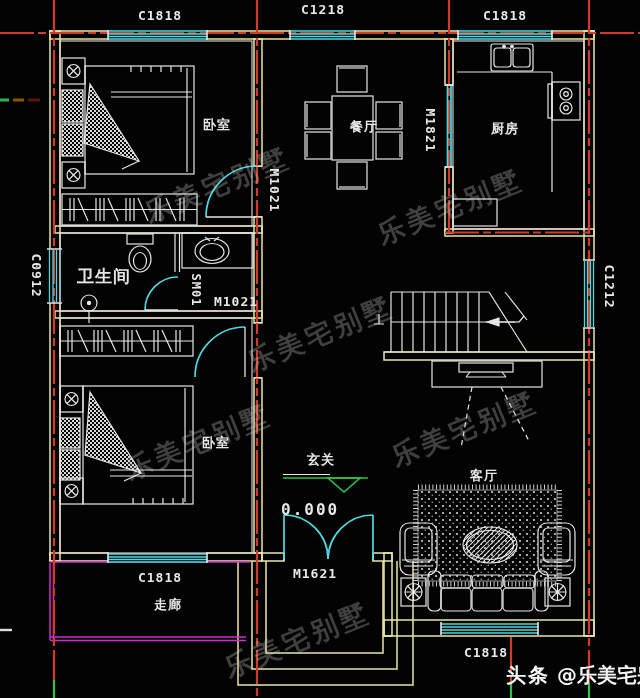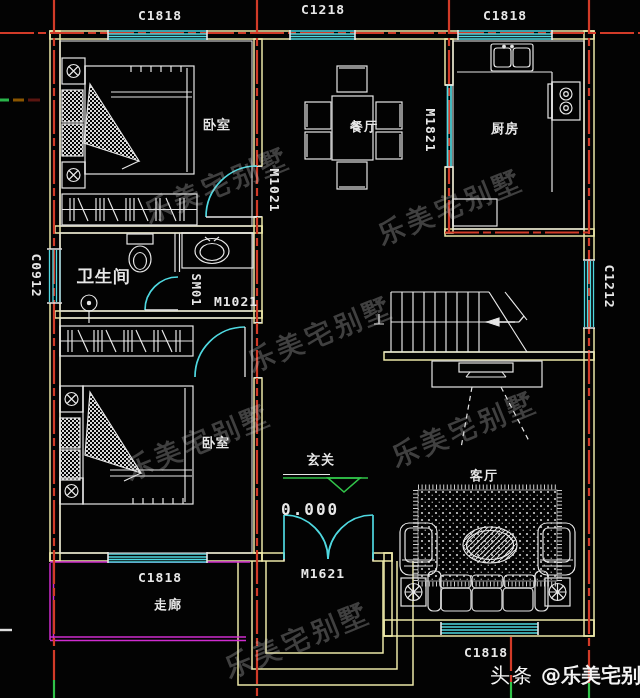--- a/index.html
+++ b/index.html
@@ -9,21 +9,21 @@
   .lbl{position:absolute;z-index:6;color:#e8e8e8;white-space:nowrap;text-align:center;
        font-weight:bold;line-height:1;}
   .code{font-family:"DejaVu Sans Mono",monospace;font-size:13px;letter-spacing:1px;}
   .cn{font-family:Liberation Mono, monospace;font-size:13px;letter-spacing:1px;}
   .vert{transform:rotate(90deg);transform-origin:center center;}
   .wm{position:absolute;z-index:5;color:#cccccc;opacity:.30;font-size:27px;font-weight:bold;
       letter-spacing:4px;transform:rotate(-22deg);white-space:nowrap;
       font-family:"DejaVu Sans",sans-serif;}
   .credit{position:absolute;z-index:7;color:#f4f4f4;font-size:20px;font-weight:bold;
           white-space:nowrap;font-family:"DejaVu Sans",sans-serif;}
-  .credit .hvy{font-weight:400;letter-spacing:2px;}
+  .credit .hvy{font-weight:700;letter-spacing:2px;margin-left:16px;}
   .elev{font-family:"DejaVu Sans Mono",monospace;font-size:16px;letter-spacing:2px;margin-top:44px;}
 </style>
 </head>
 <body>
 
 <div class="stage">
 
 <svg width="640" height="698" viewBox="0 0 640 698">
 <defs>
   <pattern id="chk" width="4" height="4" patternUnits="userSpaceOnUse">
@@ -300,21 +300,21 @@
 <div class="lbl code" style="left:298px;top:3px;width:50px;">C1218</div>
 <div class="lbl code" style="left:480px;top:9px;width:50px;">C1818</div>
 <div class="lbl code vert" style="left:-4px;top:269px;width:80px;">C0912</div>
 <div class="lbl code vert" style="left:569px;top:280px;width:80px;">C1212</div>
 <div class="lbl code" style="left:135px;top:571px;width:50px;">C1818</div>
 <div class="lbl code" style="left:461px;top:646px;width:50px;">C1818</div>
 
 <div class="lbl code vert" style="left:234px;top:184px;width:80px;">M1021</div>
 <div class="lbl code" style="left:213px;top:295px;width:46px;">M1021</div>
 <div class="lbl code vert" style="left:390px;top:124px;width:80px;">M1821</div>
-<div class="lbl code" style="left:300px;top:567px;width:46px;">M1621</div>
+<div class="lbl code" style="left:292px;top:567px;width:46px;">M1621</div>
 <div class="lbl code vert" style="left:156px;top:284px;width:80px;font-size:12px;">SM01</div>
 
 <div class="lbl cn" style="left:201px;top:119px;width:32px;">卧室</div>
 <div class="lbl cn" style="left:348px;top:121px;width:32px;">餐厅</div>
 <div class="lbl cn" style="left:489px;top:123px;width:32px;">厨房</div>
 <div class="lbl cn" style="left:77px;top:269px;width:48px;font-size:17px;">卫生间</div>
 <div class="lbl cn" style="left:200px;top:437px;width:32px;">卧室</div>
 <div class="lbl cn" style="left:305px;top:434px;width:32px;margin-top:20px;">玄关</div>
 <div class="lbl cn" style="left:468px;top:470px;width:32px;">客厅</div>
 <div class="lbl cn" style="left:152px;top:599px;width:32px;">走廊</div>

